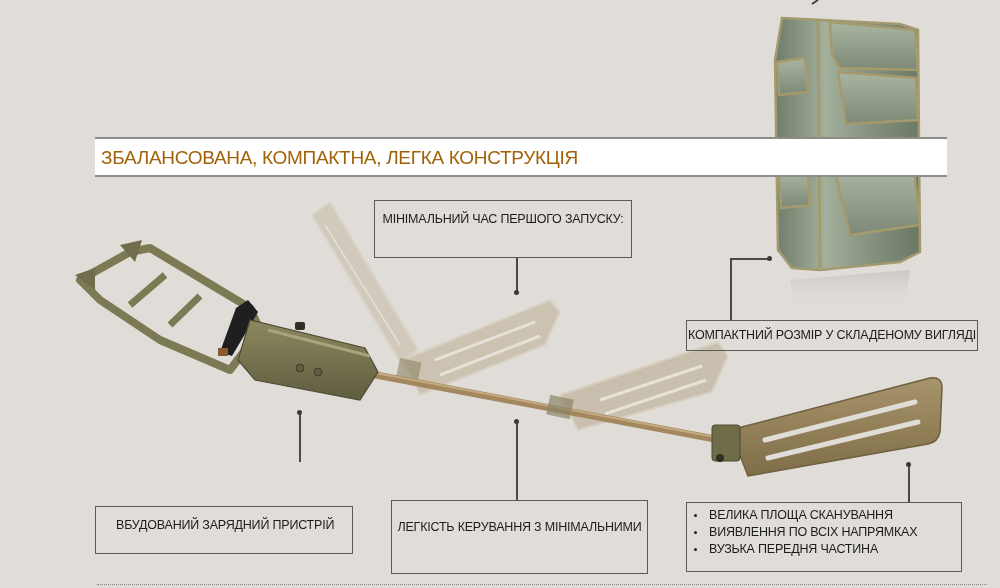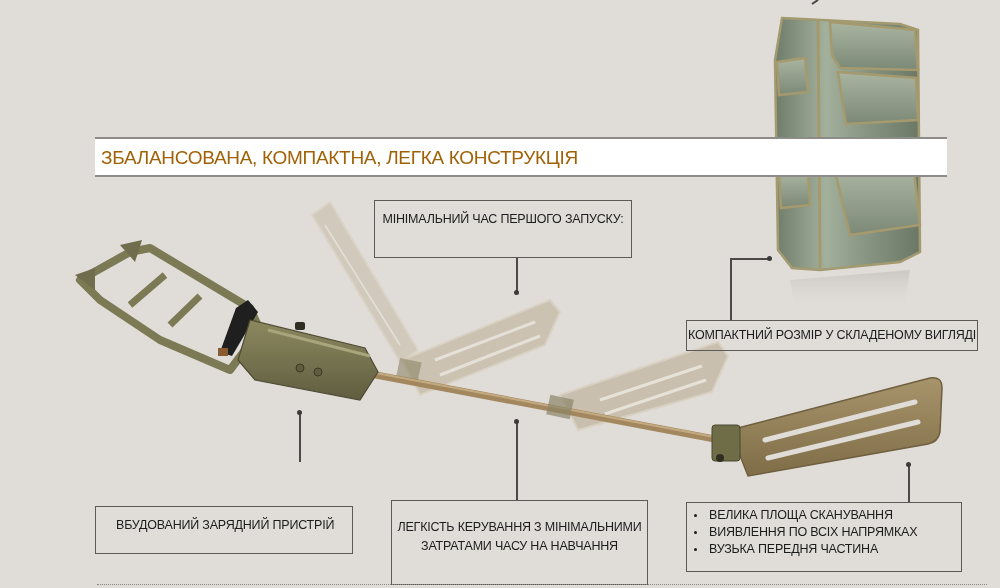--- a/index.html
+++ b/index.html
@@ -154,23 +154,22 @@
 <div class="abs vline" style="left:730px; top:258px; height:62px;"></div>
 <div class="abs hline" style="left:730px; top:258px; width:40px;"></div>
 <div class="abs dot" style="left:767px; top:256px;"></div>
 
 <div class="abs callout" style="left:95px; top:462px; width:258px; height:48px; padding-top:9px; text-align:left; padding-left:20px;margin-top:44px;">
   <span class="line">ВБУДОВАНИЙ ЗАРЯДНИЙ ПРИСТРІЙ</span>
 </div>
 <div class="abs vline" style="left:299px; top:412px; height:50px;"></div>
 <div class="abs dot" style="left:297px; top:410px;"></div>
 
-<div class="abs callout" style="left:391px; top:500px; width:257px; height:85px; padding-top:17px;">
+<div class="abs callout" style="left:391px; top:500px; width:257px; height:74px; padding-top:17px;">
   <span class="line">ЛЕГКІСТЬ КЕРУВАННЯ З МІНІМАЛЬНИМИ</span>
-  <span class="line">ЗАТРАТАМИ ЧАСУ НА НАВЧАННЯ</span>
 </div>
 <div class="abs vline" style="left:516px; top:421px; height:79px;"></div>
 <div class="abs dot" style="left:514px; top:419px;"></div>
 
 <div class="abs callout" style="left:686px; top:502px; width:276px; height:70px; padding-top:4px;">
   <ul class="bullets">
     <li><span class="b"></span><span>ВЕЛИКА ПЛОЩА СКАНУВАННЯ</span></li>
     <li><span class="b"></span><span>ВИЯВЛЕННЯ ПО ВСІХ НАПРЯМКАХ</span></li>
     <li><span class="b"></span><span>ВУЗЬКА ПЕРЕДНЯ ЧАСТИНА</span></li>
   </ul>

